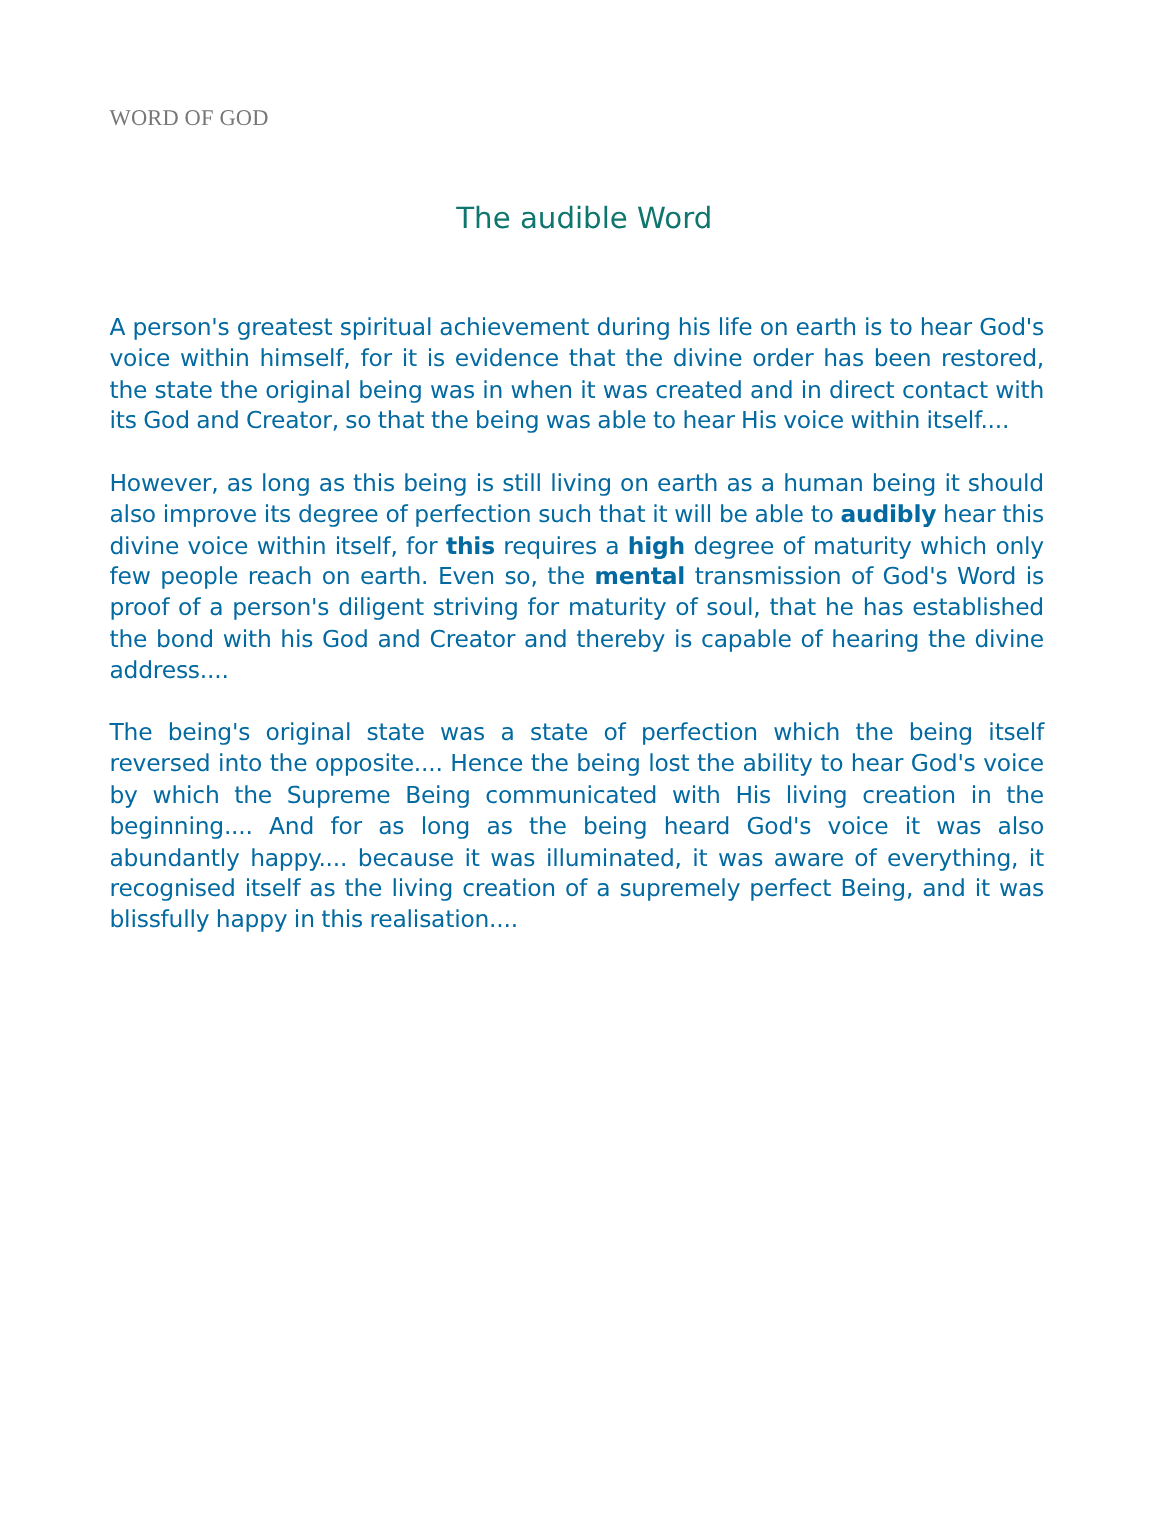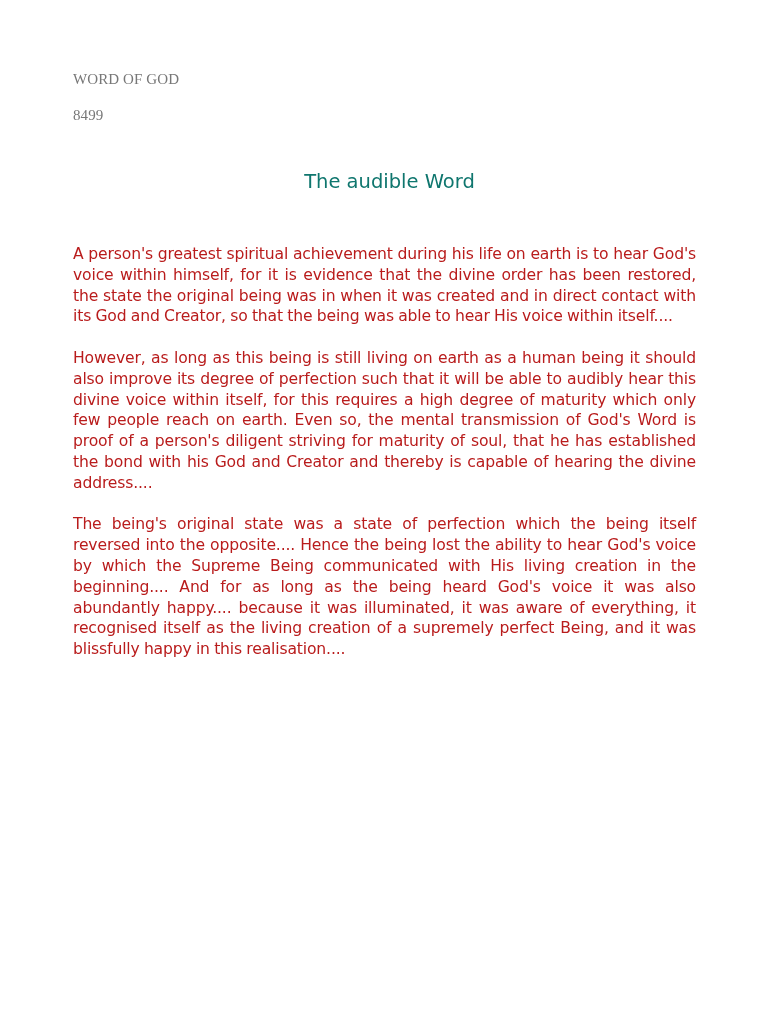--- a/index.html
+++ b/index.html
@@ -43,39 +43,38 @@
       padding-left: 10px;
     }
     .title.t2 {
       margin-top: 43px;
       padding-left: 10px;
     }
     .body-text {
       margin-top: 50px;
     }
     .para {
-      color: #b91c1c;
+      color: #0369a1;
       font-size: 15.6px;
       line-height: 20.8px;
       text-align: justify;
       margin: 0 0 20.8px 0;
       letter-spacing: -0.15px;
       word-spacing: -0.5px;
     }
     .para b {
-      font-weight: normal;
+      font-weight: bold;
     }
   </style>
 </head>
 <body>
 
 <div class="page">
   <div class="header">
     <div>WORD OF GOD</div>
-    <div class="num">8499</div>
   </div>
 
   <h1 class="title t1">The audible Word</h1>
 
   <div class="body-text">
     <p class="para"><span>A person's greatest spiritual achievement during his life on earth is to hear God's voice within himself, for it is evidence that the divine order has been restored, the state the original being was in when it was created and in direct contact with its God and Creator, so that the being was able to hear His voice within itself....</span></p>
     <p class="para"><span>However, as long as this being is still living on earth as a human being it should also improve its degree of perfection such that it will be able to </span><b>audibly</b><span> hear this divine voice within itself, for </span><b>this</b><span> requires a </span><b>high</b><span> degree of maturity which only few people reach on earth. Even so, the </span><b>mental</b><span> transmission of God's Word is proof of a person's diligent striving for maturity of soul, that he has established the bond with his God and Creator and thereby is capable of hearing the divine address....</span></p>
     <p class="para"><span>The being's original state was a state of perfection which the being itself reversed into the opposite.... Hence the being lost the ability to hear God's voice by which the Supreme Being communicated with His living creation in the beginning.... And for as long as the being heard God's voice it was also abundantly happy.... because it was illuminated, it was aware of everything, it recognised itself as the living creation of a supremely perfect Being, and it was blissfully happy in this realisation....</span></p>
   </div>
 </div>

